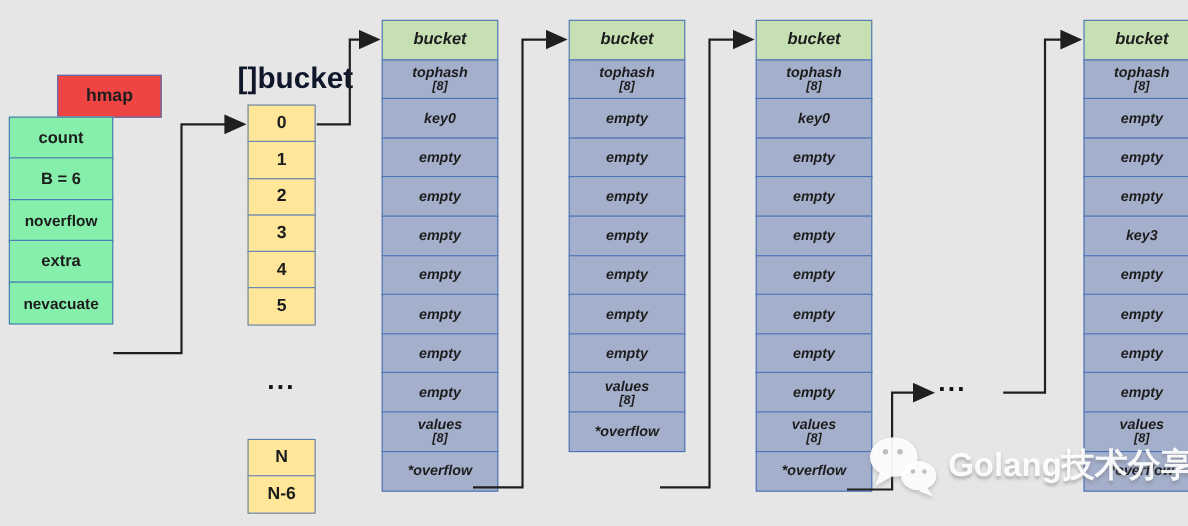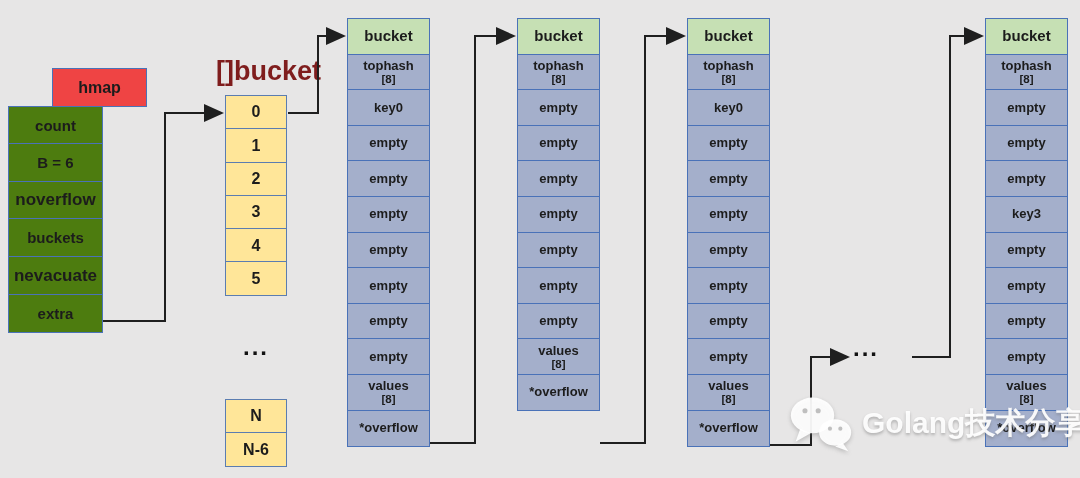--- a/index.html
+++ b/index.html
@@ -8,53 +8,53 @@
     background:#e7e6e6; overflow:hidden;
     font-family:"Liberation Sans", sans-serif;
     font-weight:700; color:#1c1c1c;
     -webkit-font-smoothing:antialiased;
   }
 
   
   .hmap-col { position:absolute; left:8px; top:68px; width:95px; }
   .hcell {
     box-sizing:border-box; height:39px; width:95px;
-    border:1.4px solid #4a72b8; background:#4d7c0f;
+    border:1.4px solid #4a72b8; background:#86efac;
     display:flex; align-items:center; justify-content:center;
     font-size:15px;
   }
   .hcell + .hcell { margin-top:-1.4px; }
   .hcell.header { background:#ef4444; font-size:16px;margin-left:44px; }
-  .hcell.sm { font-size:17px; }
-
-  
-  .label-bucket { position:absolute; left:216px; top:56px; font-size:27px; color:#7f1d1d; }
+  .hcell.sm { font-size:14px; }
+
+  
+  .label-bucket { position:absolute; left:216px; top:56px; font-size:27px; color:#0f172a; }
 
   
   .arr-col { position:absolute; left:225px; top:95px; width:62px; }
   .ycell {
     box-sizing:border-box; height:34.7px; width:62px;
     border:1.4px solid #5b7db1; background:#ffe699;
     display:flex; align-items:center; justify-content:center;
     font-size:16px;
   }
   .ycell + .ycell { margin-top:-1.4px; }
   .arr-tail { position:absolute; left:225px; top:399px; width:62px; }
 
   .dots { position:absolute; font-size:24px; letter-spacing:2px; color:#111; }
   .dots.array-dots { left:243px; top:333px; }
   .dots.mid-dots   { left:853px; top:334px; }
 
   
   .bucket-col { position:absolute; top:18px; width:83px; }
   .bcell {
-    box-sizing:border-box; height:37px; width:83px;
+    box-sizing:border-box; height:37px; width:106px;
     border:1.4px solid #4a72b8; background:#a4afcb;
     display:flex; flex-direction:column; align-items:center; justify-content:center;
-    font-size:13px; line-height:1.1; text-align:center;
+    font-size:13px; line-height:1.1; text-align:center;font-style:italic;
   }
   .bcell + .bcell { margin-top:-1.4px; }
   .bcell.header { background:#c6e0b4; font-size:15px; }
   .bcell .sub { font-size:11.5px; }
 
   
   svg.arrows { position:absolute; left:0; top:0; pointer-events:none; }
   .aline { fill:none; stroke:#1f1f1f; stroke-width:2; }
 
   
@@ -70,23 +70,22 @@
 </head>
 <body>
 
 <div class="canvas">
 
   <div class="hmap-col">
     <div class="hcell header">hmap</div>
     <div class="hcell">count</div>
     <div class="hcell">B = 6</div>
     <div class="hcell sm">noverflow</div>
-    <div class="hcell">buckets</div>
+    <div class="hcell">extra</div>
     <div class="hcell sm">nevacuate</div>
-    <div class="hcell">extra</div>
   </div>
 
   <div class="label-bucket">[]bucket</div>
   <div class="arr-col">
     <div class="ycell">0</div>
     <div class="ycell">1</div>
     <div class="ycell">2</div>
     <div class="ycell">3</div>
     <div class="ycell">4</div>
     <div class="ycell">5</div>

